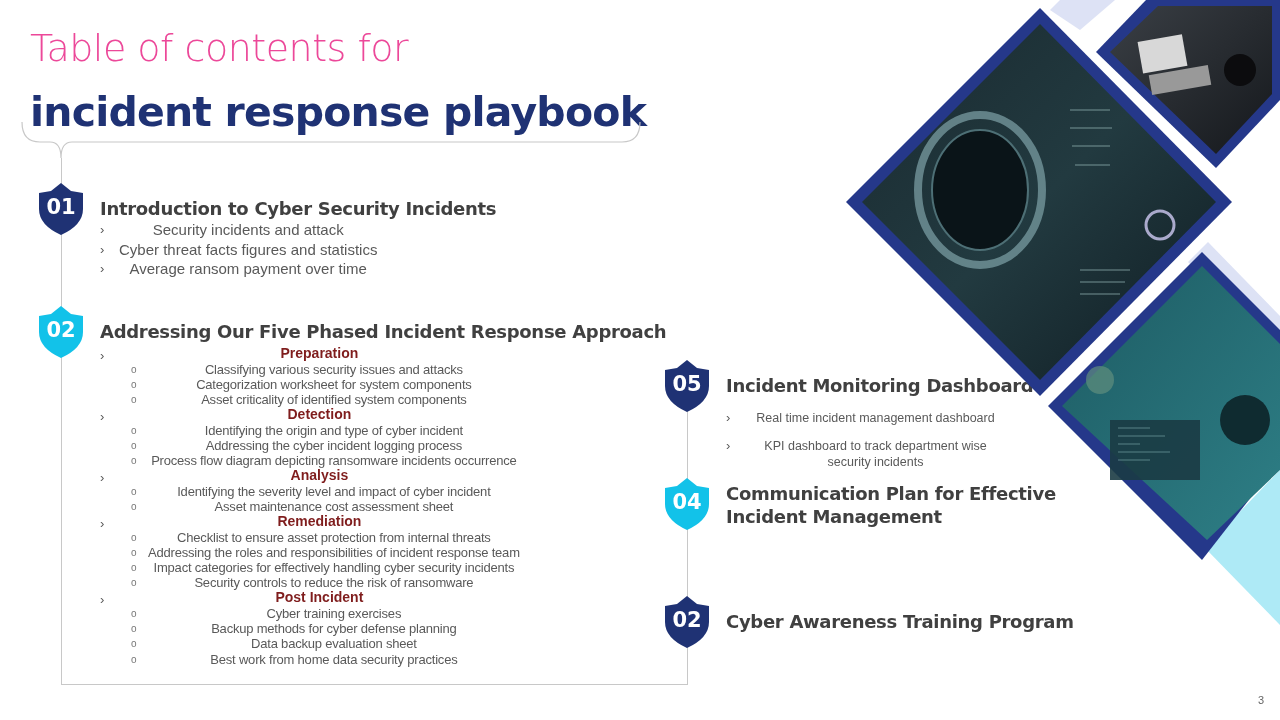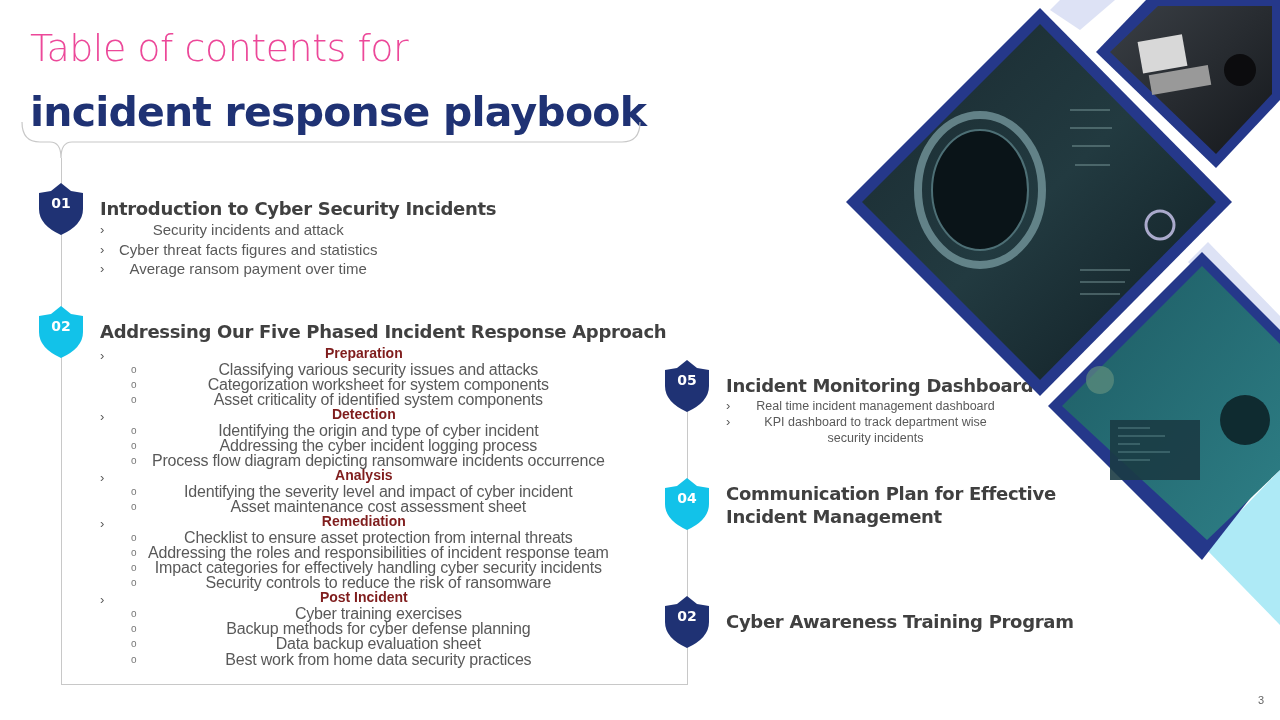--- a/index.html
+++ b/index.html
@@ -3,30 +3,30 @@
 <meta charset="utf-8">
 <style>
   html, body { margin:0; padding:0; }
   body { width:1280px; height:720px; position:relative; overflow:hidden; background:#ffffff; font-family:"Liberation Sans", sans-serif; color:#404040; }
   .title1 { position:absolute; left:30px; top:26px; font-size:38px; color:#ec4899; font-family:"DejaVu Sans", sans-serif; font-weight:300; letter-spacing:-0.5px; }
   .title2 { position:absolute; left:30px; top:88px; font-size:41px; color:#1f3274; font-family:"DejaVu Sans", sans-serif; font-weight:bold; letter-spacing:-0.8px; }
   .brace { position:absolute; left:20px; top:120px; width:622px; height:40px; }
   .conn { position:absolute; background:#c8c8c8; }
   .shield { position:absolute; width:46px; height:52px; }
   .shield svg { position:absolute; left:0; top:0; }
-  .shield span { position:absolute; left:0; top:12px; width:46px; text-align:center; color:#fff; font-weight:bold; font-size:14px; font-family:"DejaVu Sans", sans-serif; }
+  .shield span { position:absolute; left:0; top:12px; width:46px; text-align:center; color:#fff; font-weight:bold; font-size:21px; font-family:"DejaVu Sans", sans-serif; }
   .sec-title { position:absolute; font-weight:bold; font-size:18px; color:#404040; font-family:"DejaVu Sans", sans-serif; letter-spacing:-0.3px; }
   ul.l1 { position:absolute; margin:0; padding:0; list-style:none; }
   ul.l1 > li { position:relative; padding-left:19px; font-size:15px; line-height:19.5px; color:#595959;text-align:center; }
   ul.l1 > li::before { content:"\203A"; position:absolute; left:0; top:0; font-size:13px; color:#595959; }
   .phase-head { font-weight:bold; font-size:14px; color:#7f1d1d; line-height:15.5px; }
   ul.l2 { margin:0; padding:0; list-style:none; }
-  ul.l2 li { position:relative; padding-left:29px; font-size:16px; line-height:15.2px; color:#595959; letter-spacing:-0.2px; }
+  ul.l2 li { position:relative; padding-left:29px; font-size:13px; line-height:15.2px; color:#595959; letter-spacing:-0.2px; }
   ul.l2 li::before { content:"o"; position:absolute; left:12px; top:0; font-size:10px; color:#777; }
-  .small-list > li { font-size:12.5px !important; line-height:16px !important; }
+  .small-list > li { font-size:12.5px !important; line-height:16px !important;margin-top:12px; }
   .pagenum { position:absolute; right:16px; top:694px; font-size:11px; color:#666; }
 </style>
 </head>
 <body>
 
 <div class="title1">Table of contents for</div>
 <div class="title2">incident response playbook</div>
 
 <svg class="brace" width="622" height="40" viewBox="0 0 622 40">
   <path d="M2,2 Q2,22 20,22 L30,22 Q41,22 41,38 Q41,22 52,22 L602,22 Q620,22 620,2" fill="none" stroke="#c8c8c8" stroke-width="1.2"></path>

